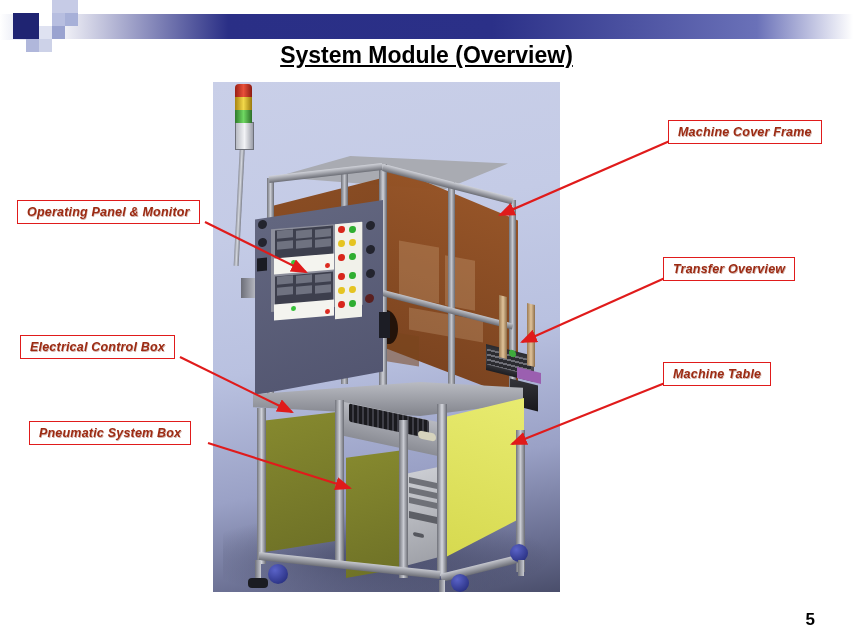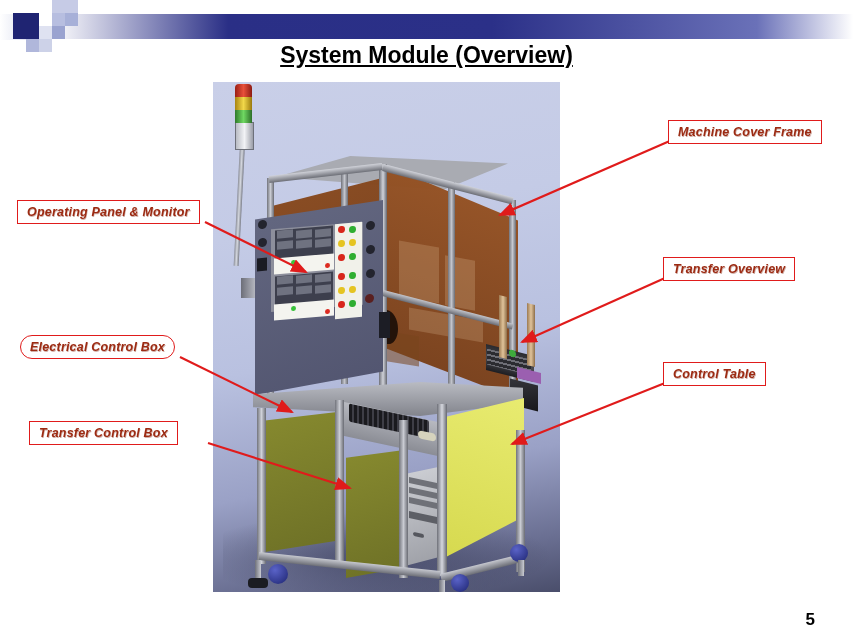--- a/index.html
+++ b/index.html
@@ -230,19 +230,19 @@
   </defs>
   <line x1="205" y1="222" x2="306" y2="272" stroke="#e01b1b" stroke-width="2.1" marker-end="url(#ah)"></line>
   <line x1="180" y1="357" x2="292" y2="412" stroke="#e01b1b" stroke-width="2.1" marker-end="url(#ah)"></line>
   <line x1="208" y1="443" x2="350" y2="488" stroke="#e01b1b" stroke-width="2.1" marker-end="url(#ah)"></line>
   <line x1="672" y1="140" x2="500" y2="215" stroke="#e01b1b" stroke-width="2.1" marker-end="url(#ah)"></line>
   <line x1="665" y1="278" x2="522" y2="342" stroke="#e01b1b" stroke-width="2.1" marker-end="url(#ah)"></line>
   <line x1="665" y1="383" x2="512" y2="444" stroke="#e01b1b" stroke-width="2.1" marker-end="url(#ah)"></line>
 </svg>
 
 <div class="callout" style="left:17px;top:200px;">Operating Panel &amp; Monitor</div>
-<div class="callout" style="left:20px;top:335px;border-radius:12px;">Electrical Control Box</div>
-<div class="callout" style="left:29px;top:421px;">Transfer Control Box</div>
+<div class="callout" style="left:20px;top:335px;">Electrical Control Box</div>
+<div class="callout" style="left:29px;top:421px;">Pneumatic System Box</div>
 <div class="callout" style="left:668px;top:120px;">Machine Cover Frame</div>
 <div class="callout" style="left:663px;top:257px;">Transfer Overview</div>
-<div class="callout" style="left:663px;top:362px;">Control Table</div>
+<div class="callout" style="left:663px;top:362px;">Machine Table</div>
 
 <div id="page-number">5</div>
 
 </body></html>

